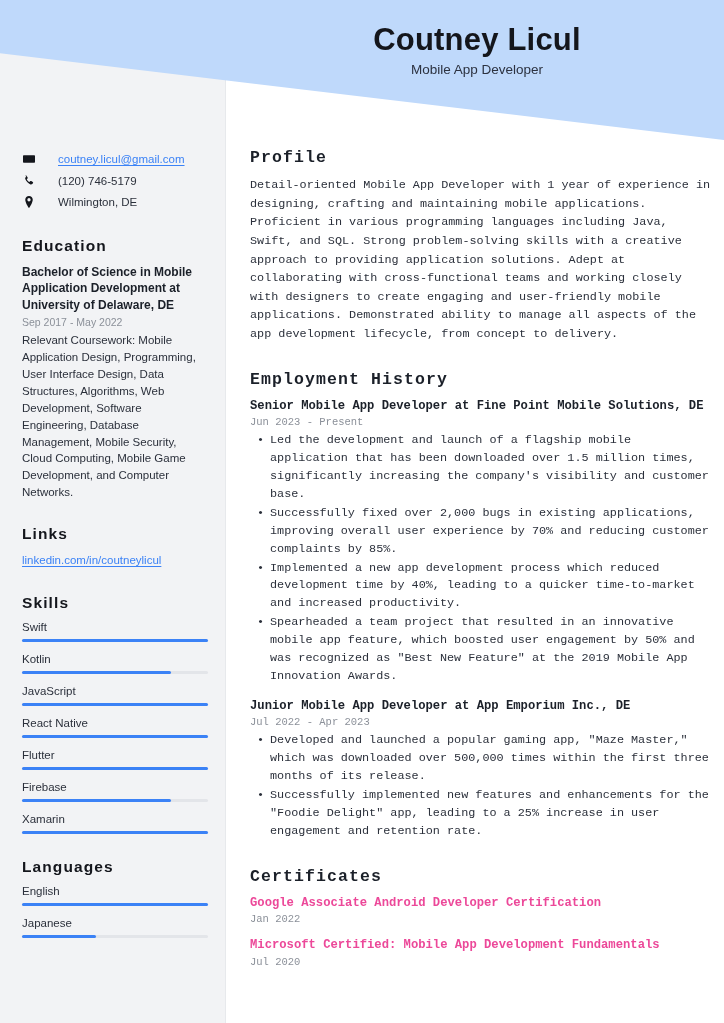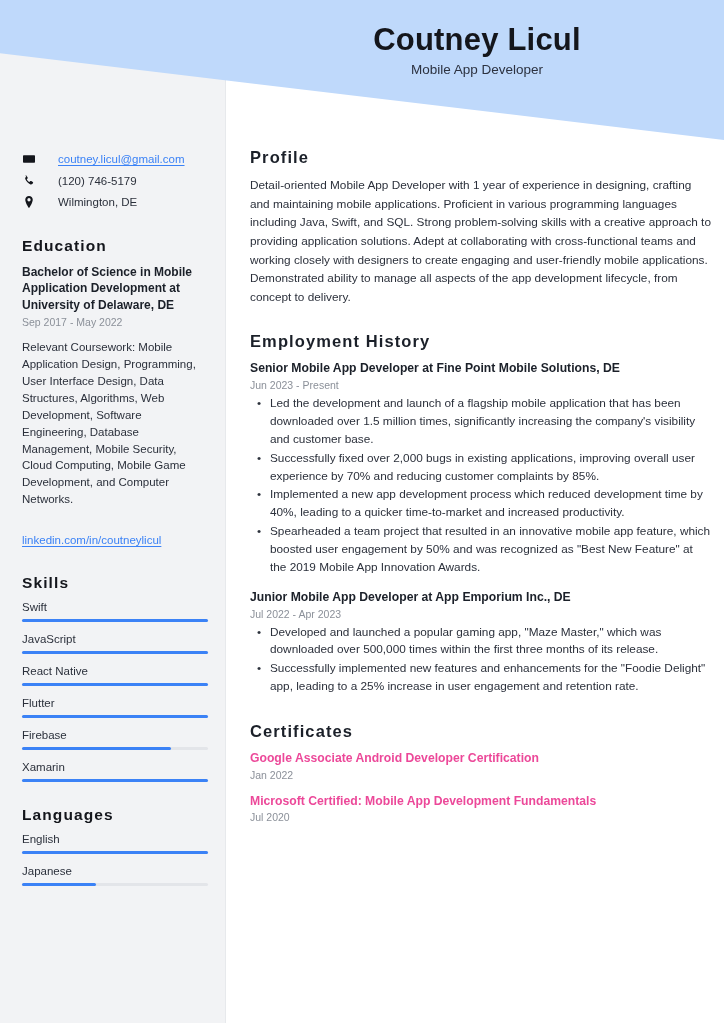--- a/index.html
+++ b/index.html
@@ -68,20 +68,21 @@
     width: 226px;
     padding: 152px 18px 0 22px;
     z-index: 2;
   }
   .main {
     position: absolute;
     left: 226px; top: 0;
     width: 498px;
     padding: 148px 12px 0 24px;
     z-index: 2;
+    font-family: Liberation Mono, monospace;
   }
 
   
   .contact-list { margin-bottom: 26px; }
   .contact-row {
     display: flex;
     align-items: flex-start;
     gap: 23px;
     margin-bottom: 6px;
     font-size: 11.5px;
@@ -116,21 +117,21 @@
   .edu-degree {
     font-size: 12px;
     font-weight: 700;
     color: #1b2029;
     line-height: 1.38;
   }
   .edu-date {
     font-size: 10.5px;
     color: #8b9099;
     margin-top: 3px;
-    margin-bottom: 11px;
+    margin-bottom: 4px;
   }
   .edu-desc {
     font-size: 11.5px;
     color: #2b303b;
     line-height: 1.47;
   }
 
   .links-block { margin-bottom: 26px; }
   .link-item { font-size: 11.5px; line-height: 1.4; }
 
@@ -270,32 +271,39 @@
     </div>
 
     <div class="side-block">
       <div class="side-h">Education</div>
       <div class="edu-degree">Bachelor of Science in Mobile Application Development at University of Delaware, DE</div>
       <div class="edu-date">Sep 2017 - May 2022</div>
       <div class="edu-desc">Relevant Coursework: Mobile Application Design, Programming, User Interface Design, Data Structures, Algorithms, Web Development, Software Engineering, Database Management, Mobile Security, Cloud Computing, Mobile Game Development, and Computer Networks.</div>
     </div>
 
     <div class="links-block">
+      <div class="side-h">Links</div>
       <div class="link-item">
         <a class="link-blue" href="#">linkedin.com/in/coutneylicul</a>
       </div>
     </div>
 
     <div class="side-block">
       <div class="side-h">Skills</div>
       <div>
         <div class="bar-item">
           <div class="bar-label">Swift</div>
           <div class="bar-track">
               <div class="bar-fill" style="width: 100%;"></div>
+            </div>
+        </div>
+        <div class="bar-item">
+          <div class="bar-label">Kotlin</div>
+          <div class="bar-track">
+              <div class="bar-fill" style="width: 80%;"></div>
             </div>
         </div>
         <div class="bar-item">
           <div class="bar-label">JavaScript</div>
           <div class="bar-track">
               <div class="bar-fill" style="width: 100%;"></div>
             </div>
         </div>
         <div class="bar-item">
           <div class="bar-label">React Native</div>

